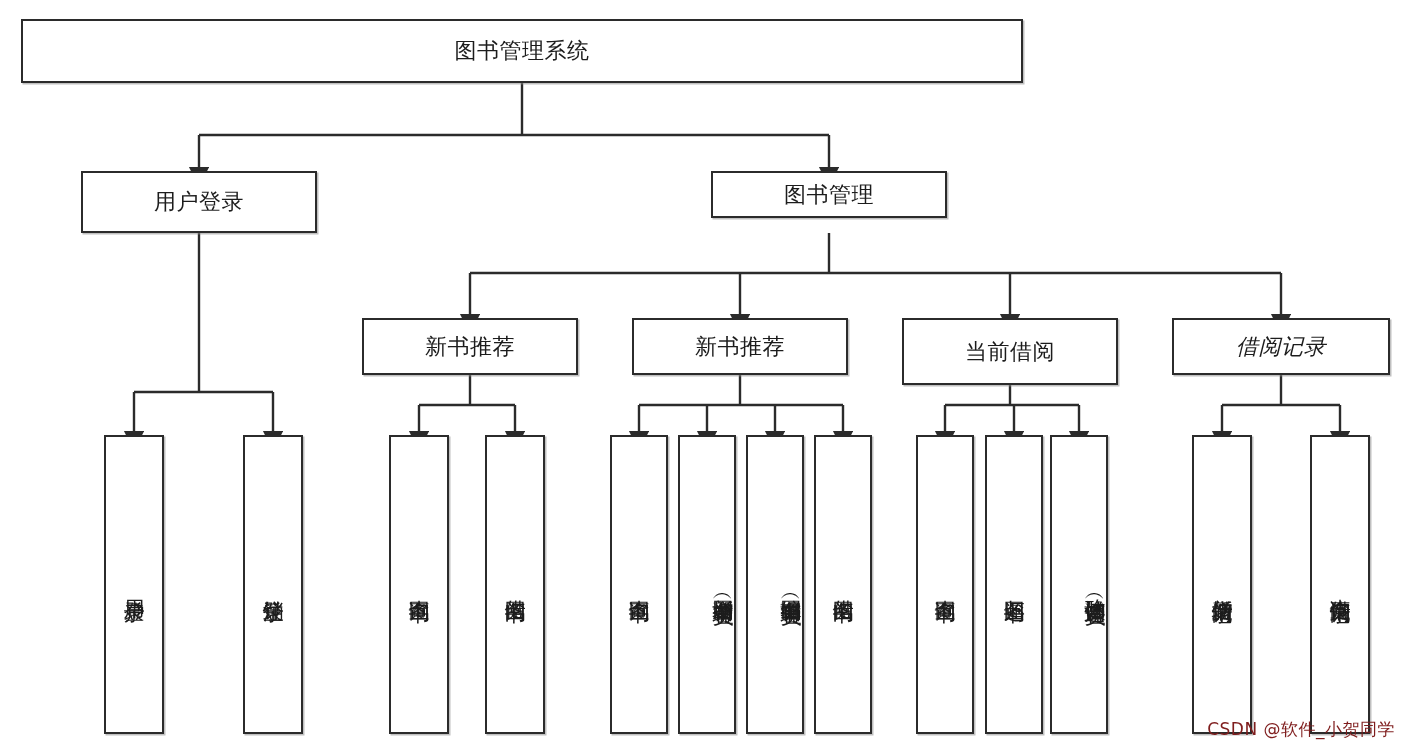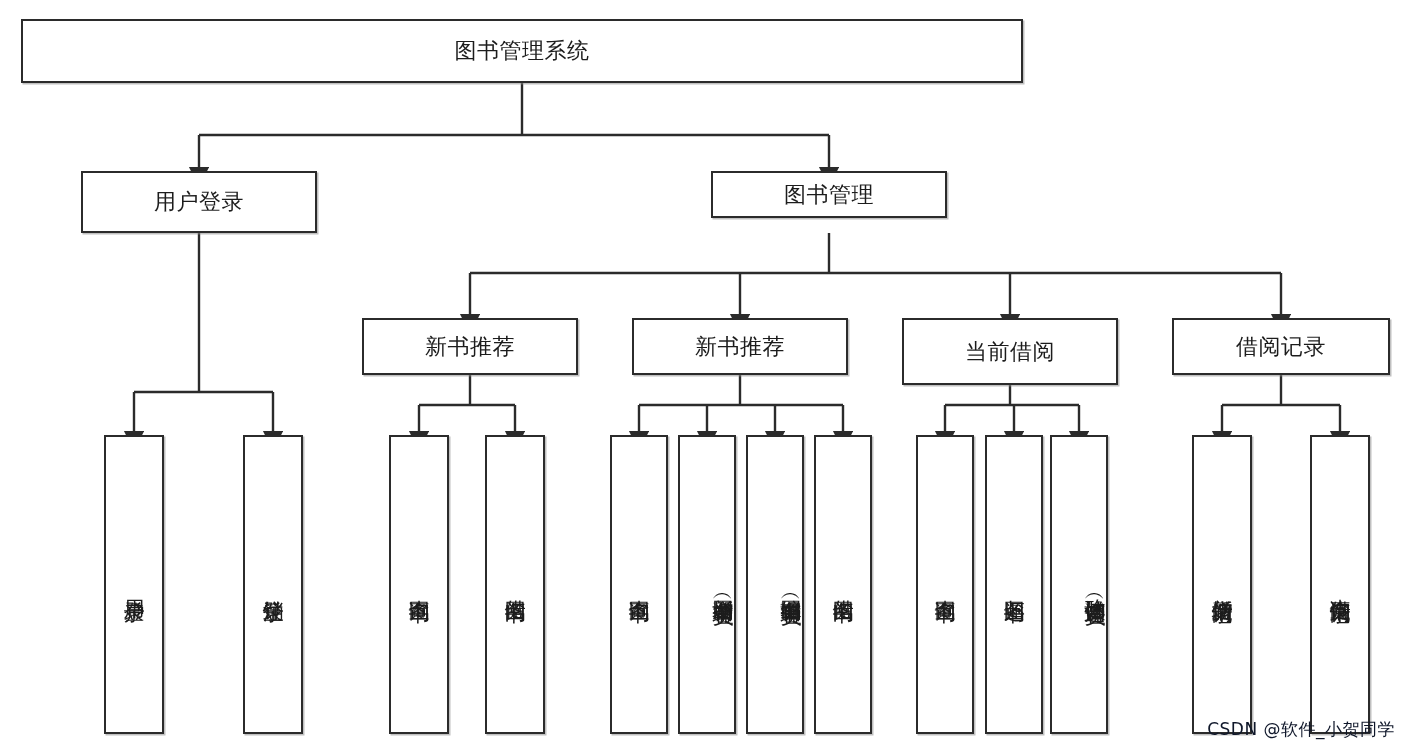--- a/index.html
+++ b/index.html
@@ -61,21 +61,21 @@
     top: 0;
     width: 1405px;
     height: 747px;
     pointer-events: none;
   }
   #watermark {
     position: absolute;
     right: 10px;
     bottom: 6px;
     font-size: 17px;
-    color: #0f172a;
+    color: #7f1d1d;
     white-space: nowrap;
     letter-spacing: 0.5px;
   }
 </style>
 </head>
 <body>
 
 <div id="diagram-root">
 
   <svg id="connector-layer" viewBox="0 0 1405 747" width="1405" height="747" xmlns="http://www.w3.org/2000/svg">
@@ -133,21 +133,21 @@
       </div>
       <div class="node-box" style="left: 362px; top: 318px; width: 216px; height: 57px;">
         <div class="node-label-h">新书推荐</div>
       </div>
       <div class="node-box" style="left: 632px; top: 318px; width: 216px; height: 57px;">
         <div class="node-label-h">新书推荐</div>
       </div>
       <div class="node-box" style="left: 902px; top: 318px; width: 216px; height: 67px;">
         <div class="node-label-h">当前借阅</div>
       </div>
-      <div class="node-box" style="left: 1172px; top: 318px; width: 218px; height: 57px;">
+      <div class="node-box" style="left: 1172px; top: 318px; width: 218px; height: 57px; font-style: italic;">
         <div class="node-label-h">借阅记录</div>
       </div>
       <div class="node-box" style="left: 104px; top: 435px; width: 60px; height: 299px;">
         <div class="node-label-v">用户登录</div>
       </div>
       <div class="node-box" style="left: 243px; top: 435px; width: 60px; height: 299px;">
         <div class="node-label-v">注销登录</div>
       </div>
       <div class="node-box" style="left: 389px; top: 435px; width: 60px; height: 299px;">
         <div class="node-label-v">查询图书</div>

